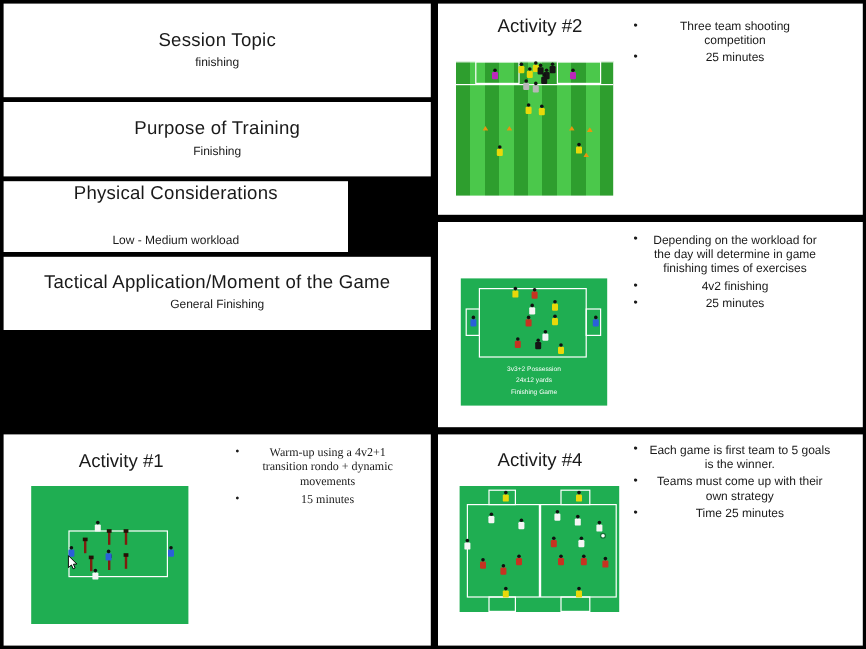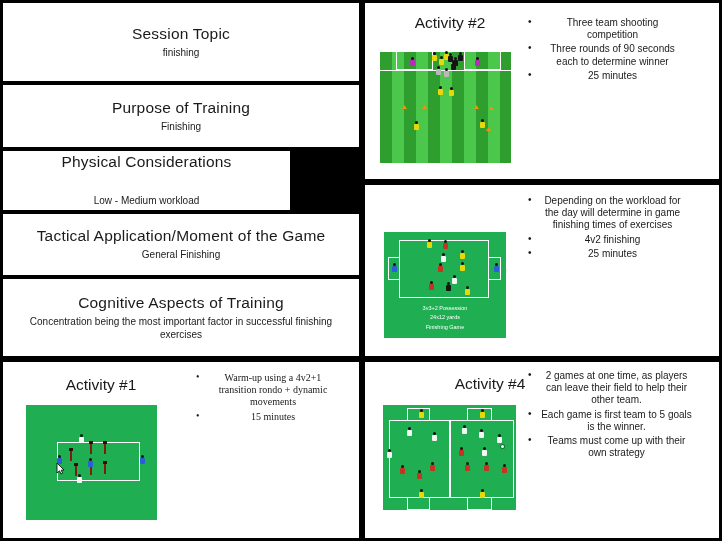--- a/index.html
+++ b/index.html
@@ -60,24 +60,20 @@
   <div class="box panel" style="left:3px;top:151px;width:287px;height:59px;gap:20px;">
     <div class="t">Physical Considerations</div>
     <div class="s">Low - Medium workload</div>
   </div>
 
   <div class="box panel" style="left:3px;top:214px;width:356px;height:61px;">
     <div class="t">Tactical Application/Moment of the Game</div>
     <div class="s">General Finishing</div>
   </div>
 
-  <div class="box panel" style="left:3px;top:279px;width:356px;height:77px;">
-    <div class="t">Cognitive Aspects of Training</div>
-    <div class="s" style="max-width:352px;">Concentration being the most important factor in successful finishing exercises</div>
-  </div>
 
   <div class="box" style="left:3px;top:362px;width:356px;height:176px;">
     <div class="act-title" style="left:8px;top:14px;width:180px;">Activity #1</div>
     <ul class="bullets" style="left:190px;top:10px;width:145px;font-family:Liberation Serif, serif;">
       <li>Warm-up using a 4v2+1 transition rondo + dynamic movements</li>
       <li>15 minutes</li>
     </ul>
     <div class="field" style="left:23px;top:43px;width:131px;height:115px;">
       <div class="wl" style="left:31px;top:37px;width:83px;height:39px;"></div>
       <span class="pole" style="left:44px;top:45px;"></span>
@@ -94,21 +90,20 @@
       <svg class="cursor" style="left:30px;top:57px;" width="9" height="13" viewBox="0 0 9 13">
         <path d="M1,1 L1,11 L3.5,8.8 L5,12 L6.6,11.2 L5.2,8.2 L8,8 Z" fill="#fff" stroke="#000" stroke-width="0.8"></path>
       </svg>
     </div>
   </div>
 
   <div class="box" style="left:365px;top:3px;width:354px;height:176px;">
     <div class="act-title" style="left:0;top:11px;width:170px;">Activity #2</div>
     <ul class="bullets" style="left:160px;top:14px;width:160px;">
       <li>Three team shooting competition</li>
-      <li>Three rounds of 90 seconds each to determine winner</li>
       <li>25 minutes</li>
     </ul>
     <div class="field striped" style="left:15px;top:48px;width:131px;height:112px;">
       <div class="hl" style="left:0;top:0;width:131px;"></div>
       <div class="hl" style="left:0;top:19px;width:131px;"></div>
       <div class="wl" style="left:16px;top:0;width:37px;height:19px;"></div>
       <div class="wl" style="left:84px;top:0;width:37px;height:19px;"></div>
       <span class="pl c-purple" style="left:30px;top:9px;"></span>
       <span class="pl c-purple" style="left:95px;top:9px;"></span>
       <span class="pl c-yellow" style="left:52px;top:4px;"></span>
@@ -157,25 +152,25 @@
       <span class="pl c-blue" style="left:110px;top:34px;"></span>
       <div class="flabels" style="top:72px;">
         <div>3v3+2 Possession</div>
         <div>24x12 yards</div>
         <div>Finishing Game</div>
       </div>
     </div>
   </div>
 
   <div class="box" style="left:365px;top:362px;width:354px;height:176px;">
-    <div class="act-title" style="left:0;top:13px;width:170px;padding-left:40px;">Activity #4</div>
+    <div class="act-title" style="left:0;top:13px;width:170px;">Activity #4</div>
     <ul class="bullets" style="left:160px;top:8px;width:168px;">
-      <li>2 games at one time, as players can leave their field to help their other team.</li>
       <li>Each game is first team to 5 goals is the winner.</li>
       <li>Teams must come up with their own strategy</li>
+      <li>Time 25 minutes</li>
     </ul>
     <div class="field" style="left:18px;top:43px;width:133px;height:105px;">
       <div class="wl" style="left:6px;top:15px;width:61px;height:78px;"></div>
       <div class="wl" style="left:67px;top:15px;width:64px;height:78px;"></div>
       <div class="wl" style="left:24px;top:3px;width:23px;height:13px;"></div>
       <div class="wl" style="left:84px;top:3px;width:25px;height:13px;"></div>
       <div class="wl" style="left:24px;top:92px;width:23px;height:13px;"></div>
       <div class="wl" style="left:84px;top:92px;width:25px;height:13px;"></div>
       <span class="pl c-yellow" style="left:36px;top:7px;"></span>
       <span class="pl c-yellow" style="left:97px;top:7px;"></span>

